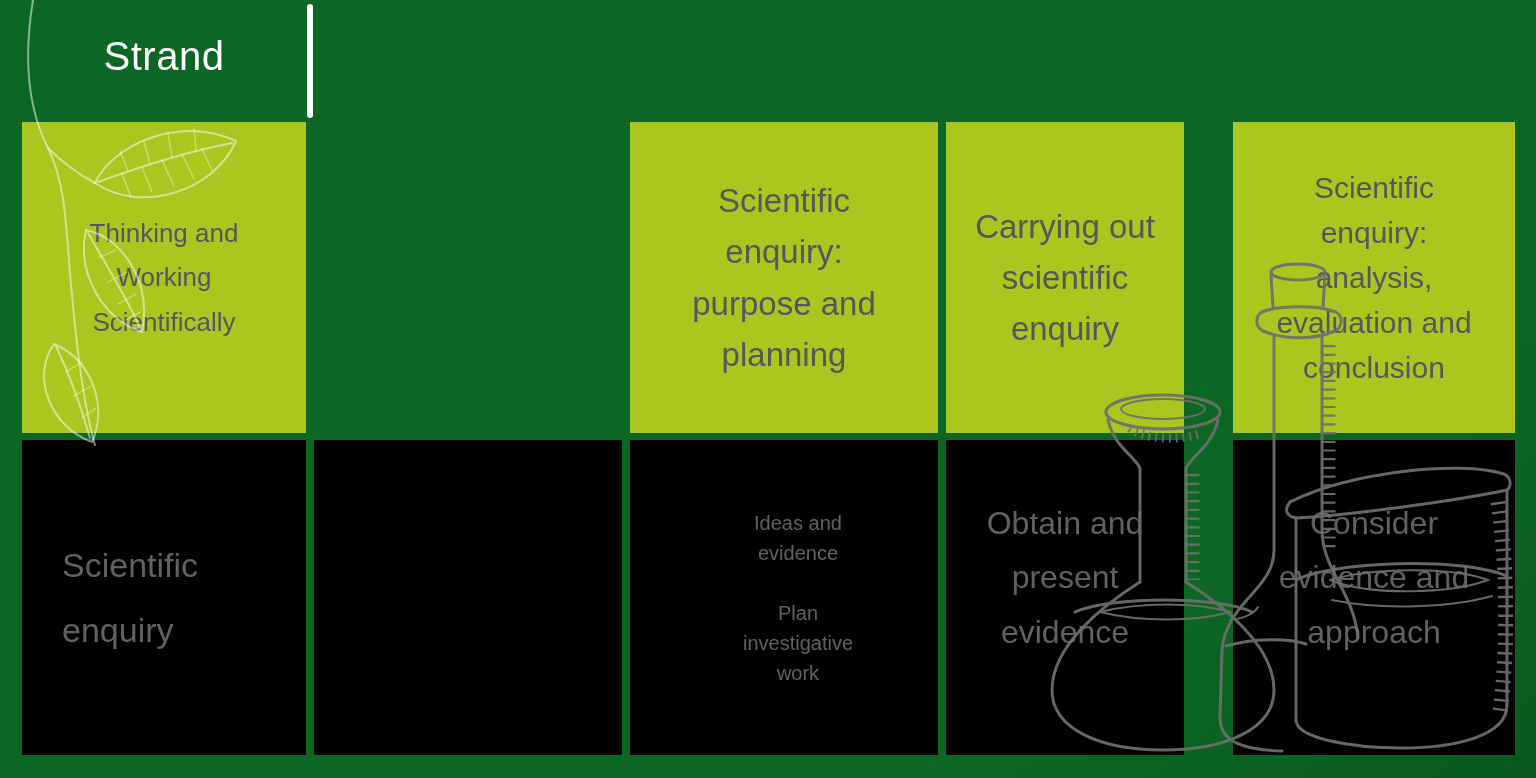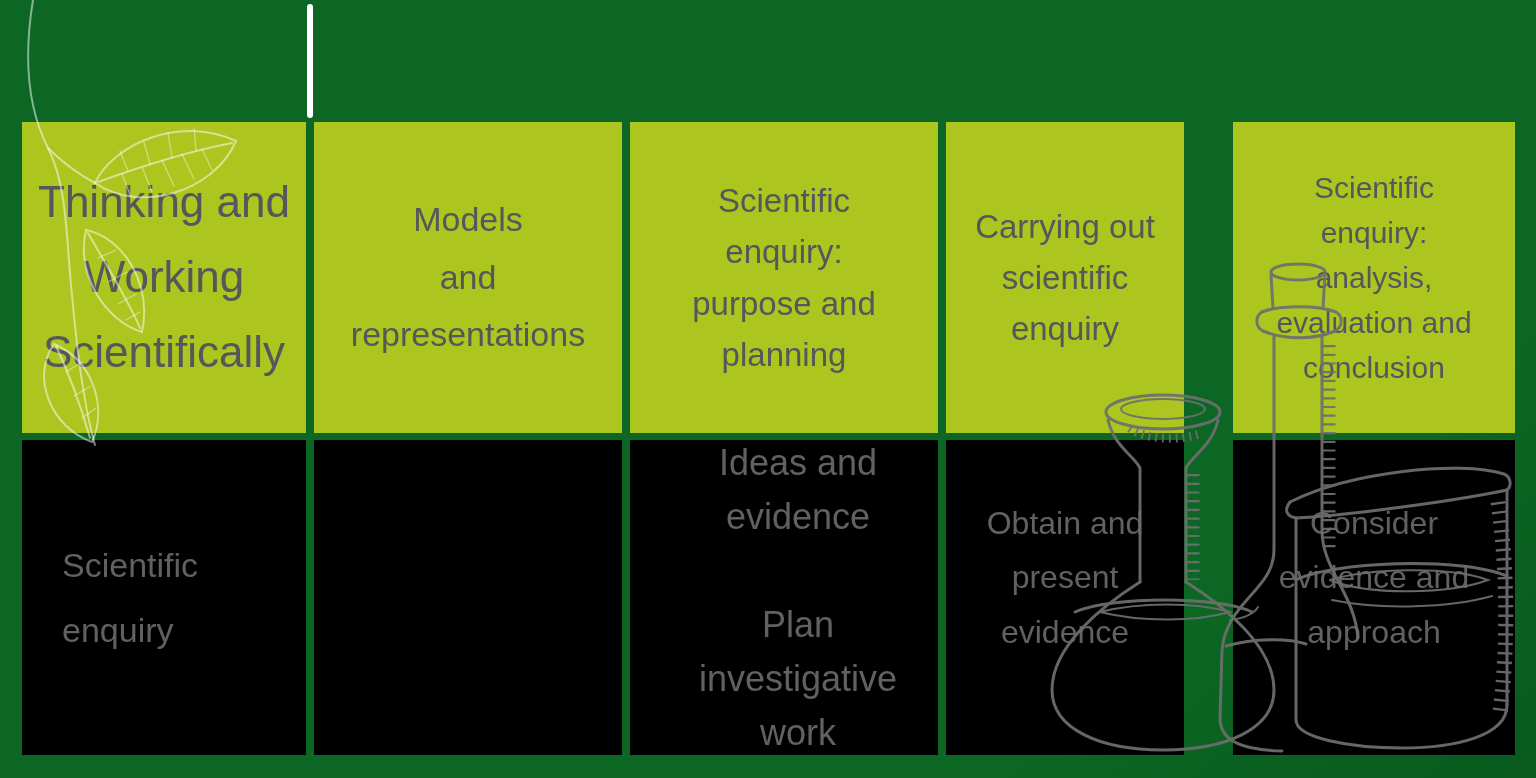--- a/index.html
+++ b/index.html
@@ -28,47 +28,45 @@
     text-align:center;box-sizing:border-box;
   }
   .cell-text{white-space:pre-line;}
   .row-lime{top:122px;height:311px;background:#adc51f;color:#54575b;}
   .row-black{top:440px;height:315px;background:#000000;color:#616161;}
   .c1{left:22px;width:284px;}
   .c2{left:314px;width:308px;}
   .c3{left:630px;width:308px;}
   .c4{left:946px;width:238px;}
   .c5{left:1233px;width:282px;}
-  .lime-1{font-size:44px;line-height:1.7;}
+  .lime-1{font-size:26px;line-height:1.7;}
   .lime-2{font-size:34px;line-height:1.7;}
   .lime-3,.lime-4{font-size:33px;line-height:1.55;}
   .lime-5{font-size:30px;line-height:1.5;}
   .black-1{font-size:34px;line-height:1.9;justify-content:flex-start;text-align:left;padding-left:40px;}
-  .black-3{font-size:36px;line-height:1.5;padding-left:28px;}
+  .black-3{font-size:20px;line-height:1.5;padding-left:28px;}
   .black-4,.black-5{font-size:32px;line-height:1.7;padding-bottom:40px;}
   .deco{position:absolute;pointer-events:none;}
   .leaf-svg{left:0;top:0;}
   .glass-svg{left:1030px;top:250px;}
 </style>
 </head>
 <body>
 
 <div class="canvas">
 
+  <div class="hdr hdr-strand">
+    <span class="cell-text">Strand</span>
+  </div>
   <div class="hdr-divider"></div>
 
   <div class="cell row-lime c1 lime-1">
     <span class="cell-text">Thinking and
 Working
 Scientifically</span>
-  </div>
-  <div class="cell row-lime c2 lime-2">
-    <span class="cell-text">Models
-and
-representations</span>
   </div>
   <div class="cell row-lime c3 lime-3">
     <span class="cell-text">Scientific
 enquiry:
 purpose and
 planning</span>
   </div>
   <div class="cell row-lime c4 lime-4">
     <span class="cell-text">Carrying out
 scientific

